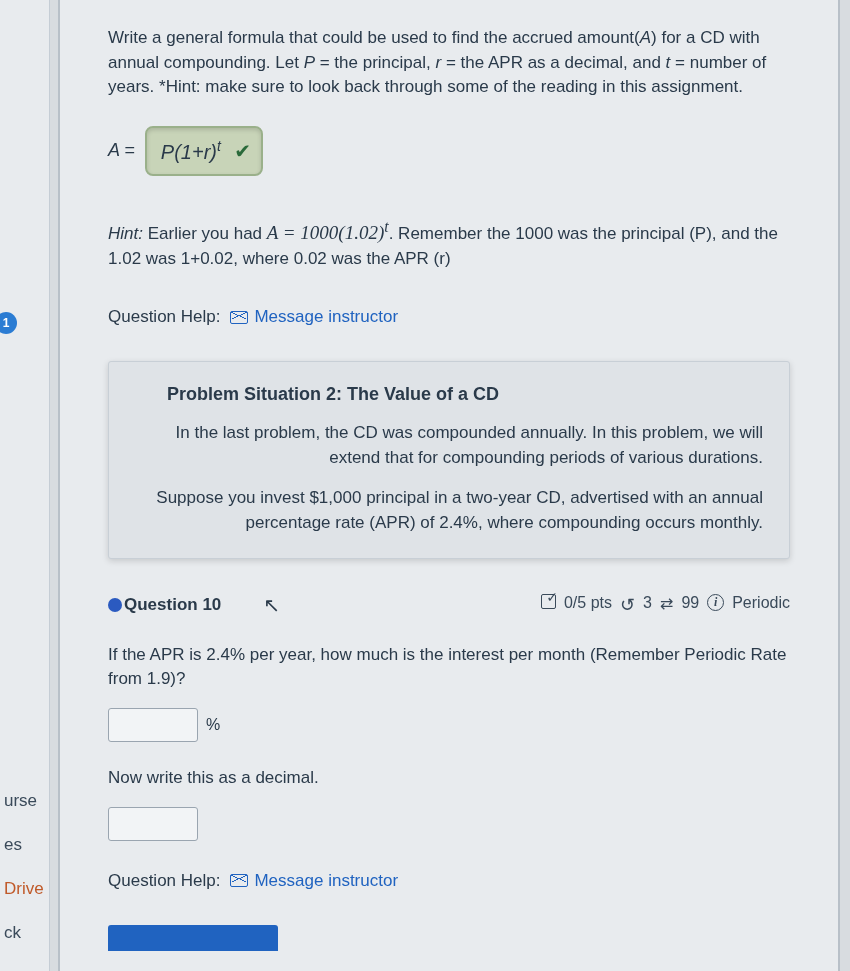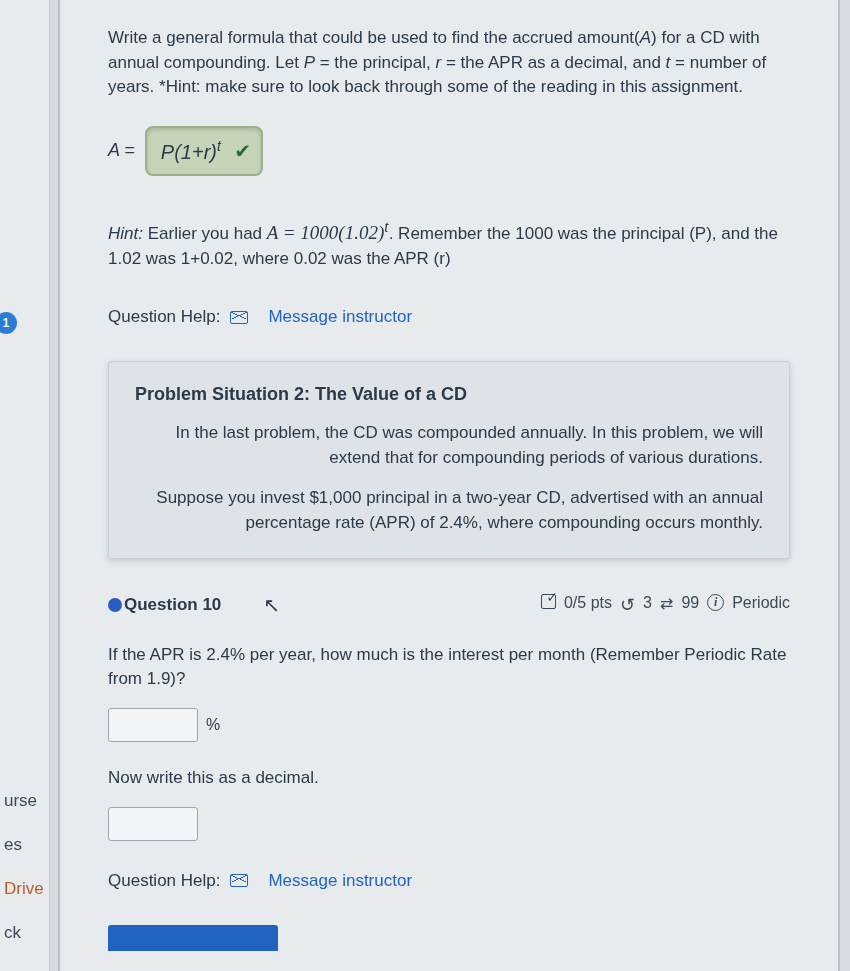--- a/index.html
+++ b/index.html
@@ -104,21 +104,21 @@
     font-size: 17px;
     padding: 6px 0 30px;
     display: flex;
     align-items: center;
     gap: 10px;
   }
   .msg-link {
     color: #2063c0;
     display: inline-flex;
     align-items: center;
-    gap: 20px;
+    gap: 6px;
   }
   .envelope-icon {
     display: inline-block;
     width: 18px; height: 13px;
     border: 1.5px solid #2063c0;
     border-radius: 2px;
     position: relative;
   }
   .envelope-icon::after {
     content: "";
@@ -133,20 +133,21 @@
     border: 1px solid #c8cfd6;
     border-radius: 3px;
     box-shadow: 0 2px 6px rgba(0,0,0,0.15);
     padding: 22px 26px;
     margin: 4px 0 28px;
   }
   .situation-box h3 {
     font-size: 18px;
     font-weight: bold;
     margin-bottom: 16px;
+    margin-left: 32px;
   }
   .situation-box p {
     font-size: 17px;
     line-height: 1.45;
     margin-bottom: 16px;
     text-align: right;
   }
   .situation-box p:last-child { margin-bottom: 0; }
   .question-header {
     display: flex;

